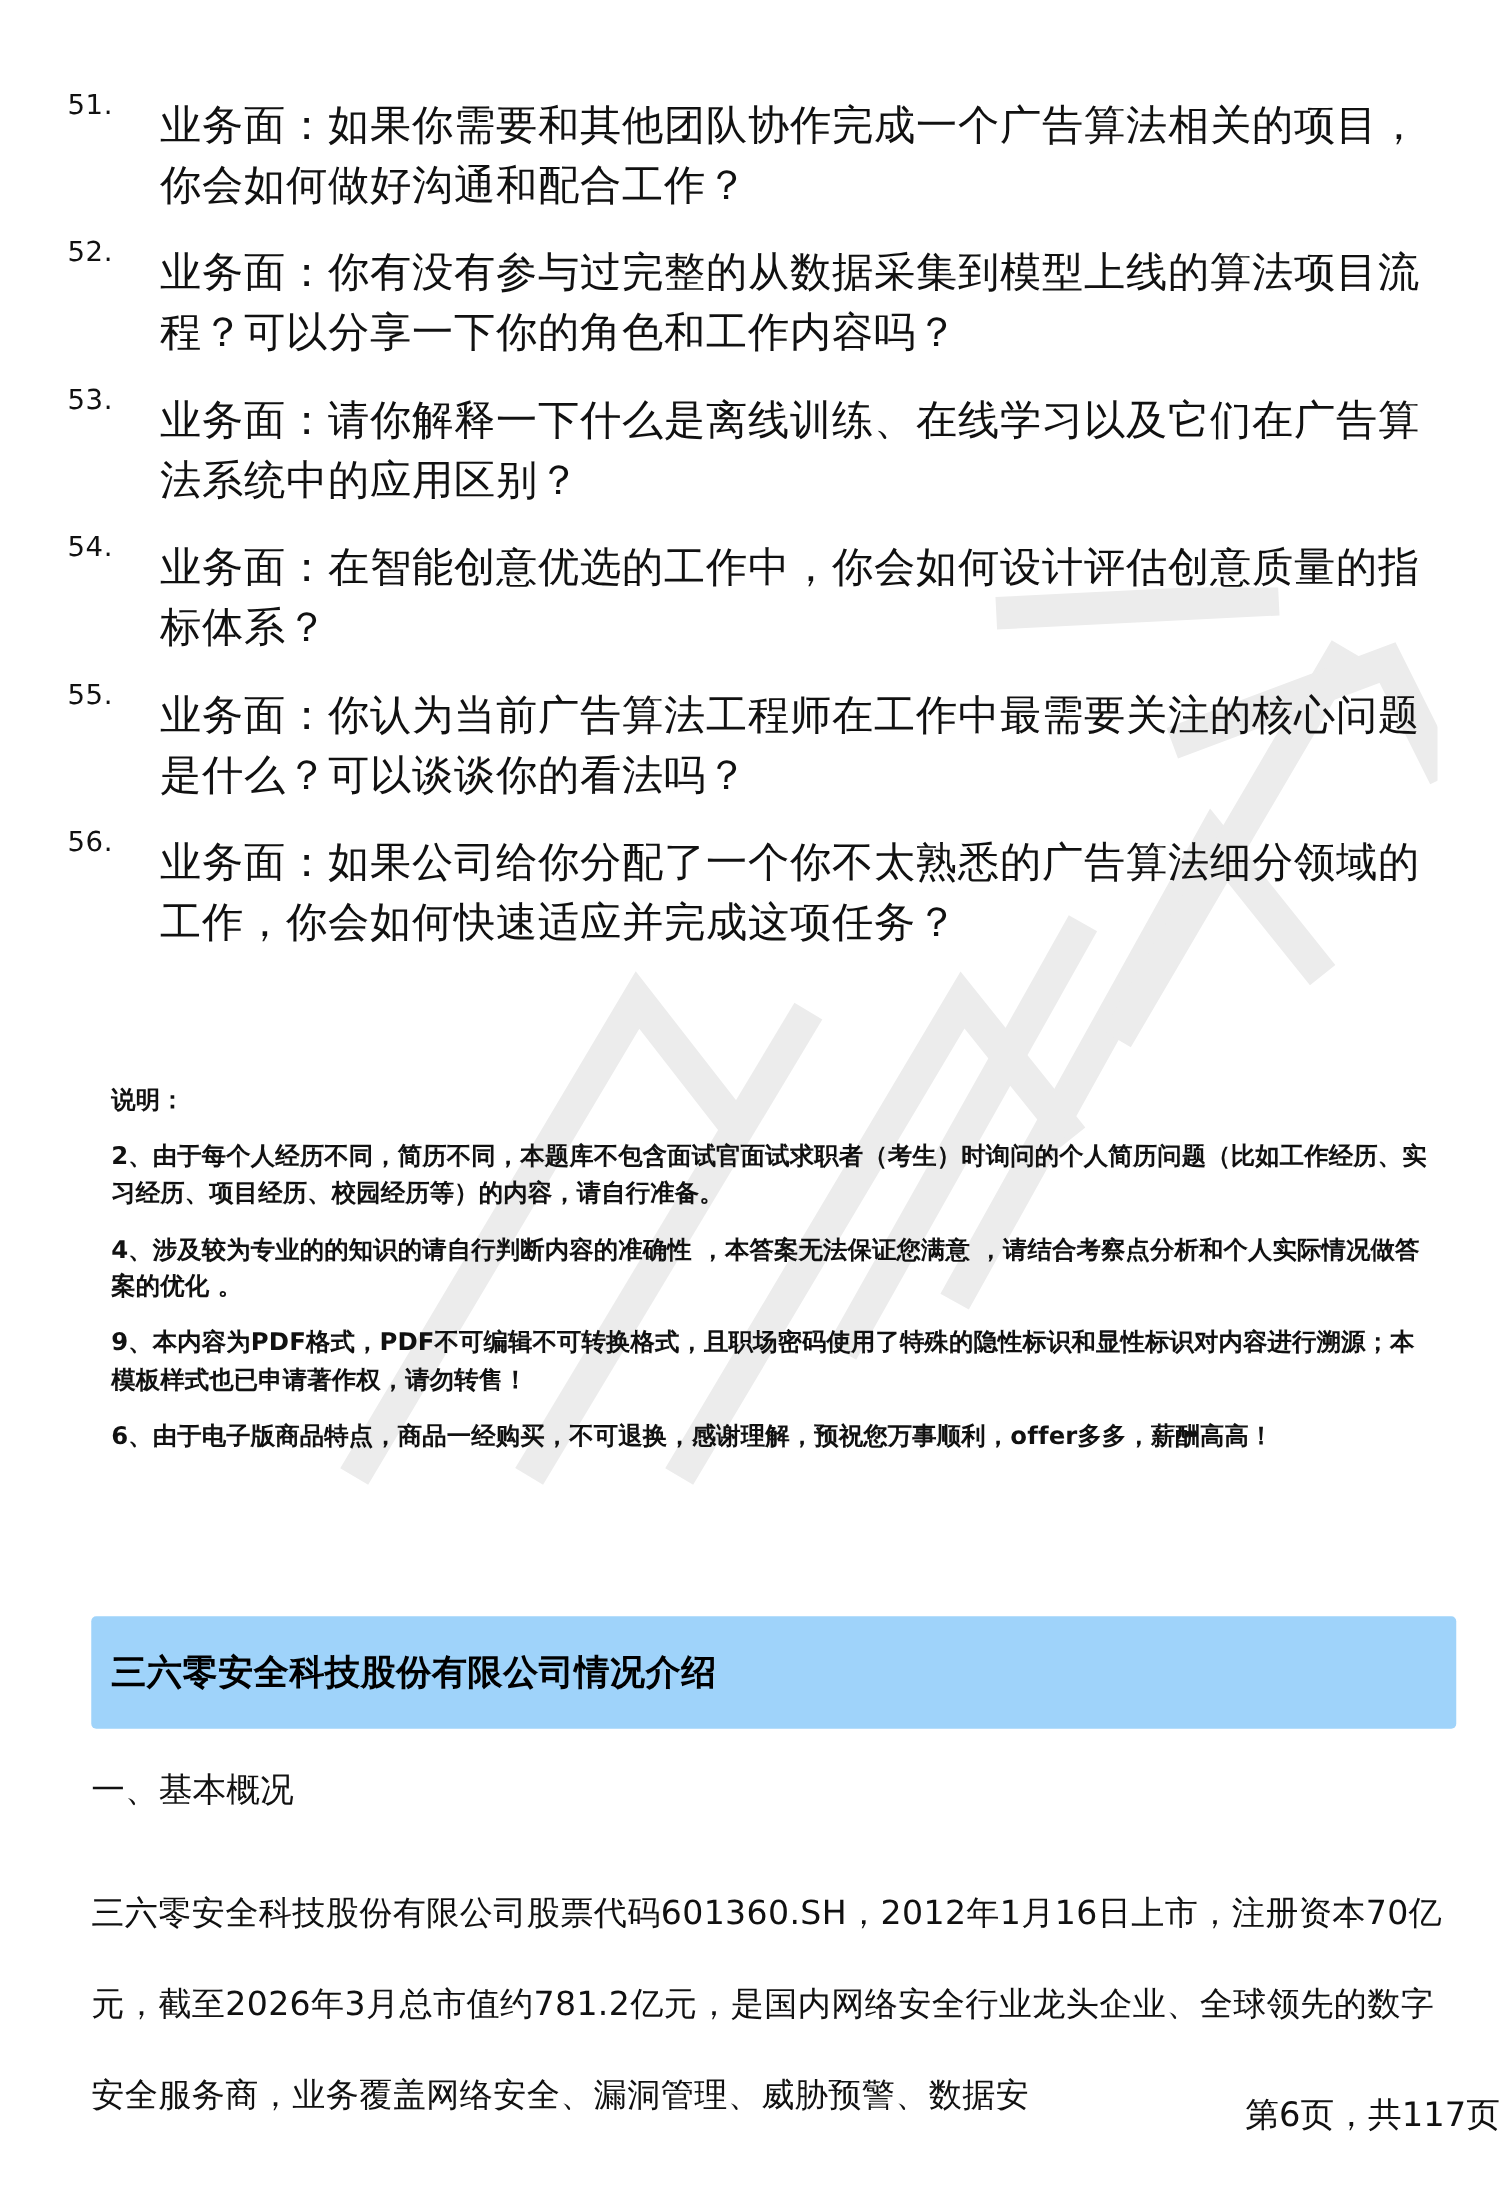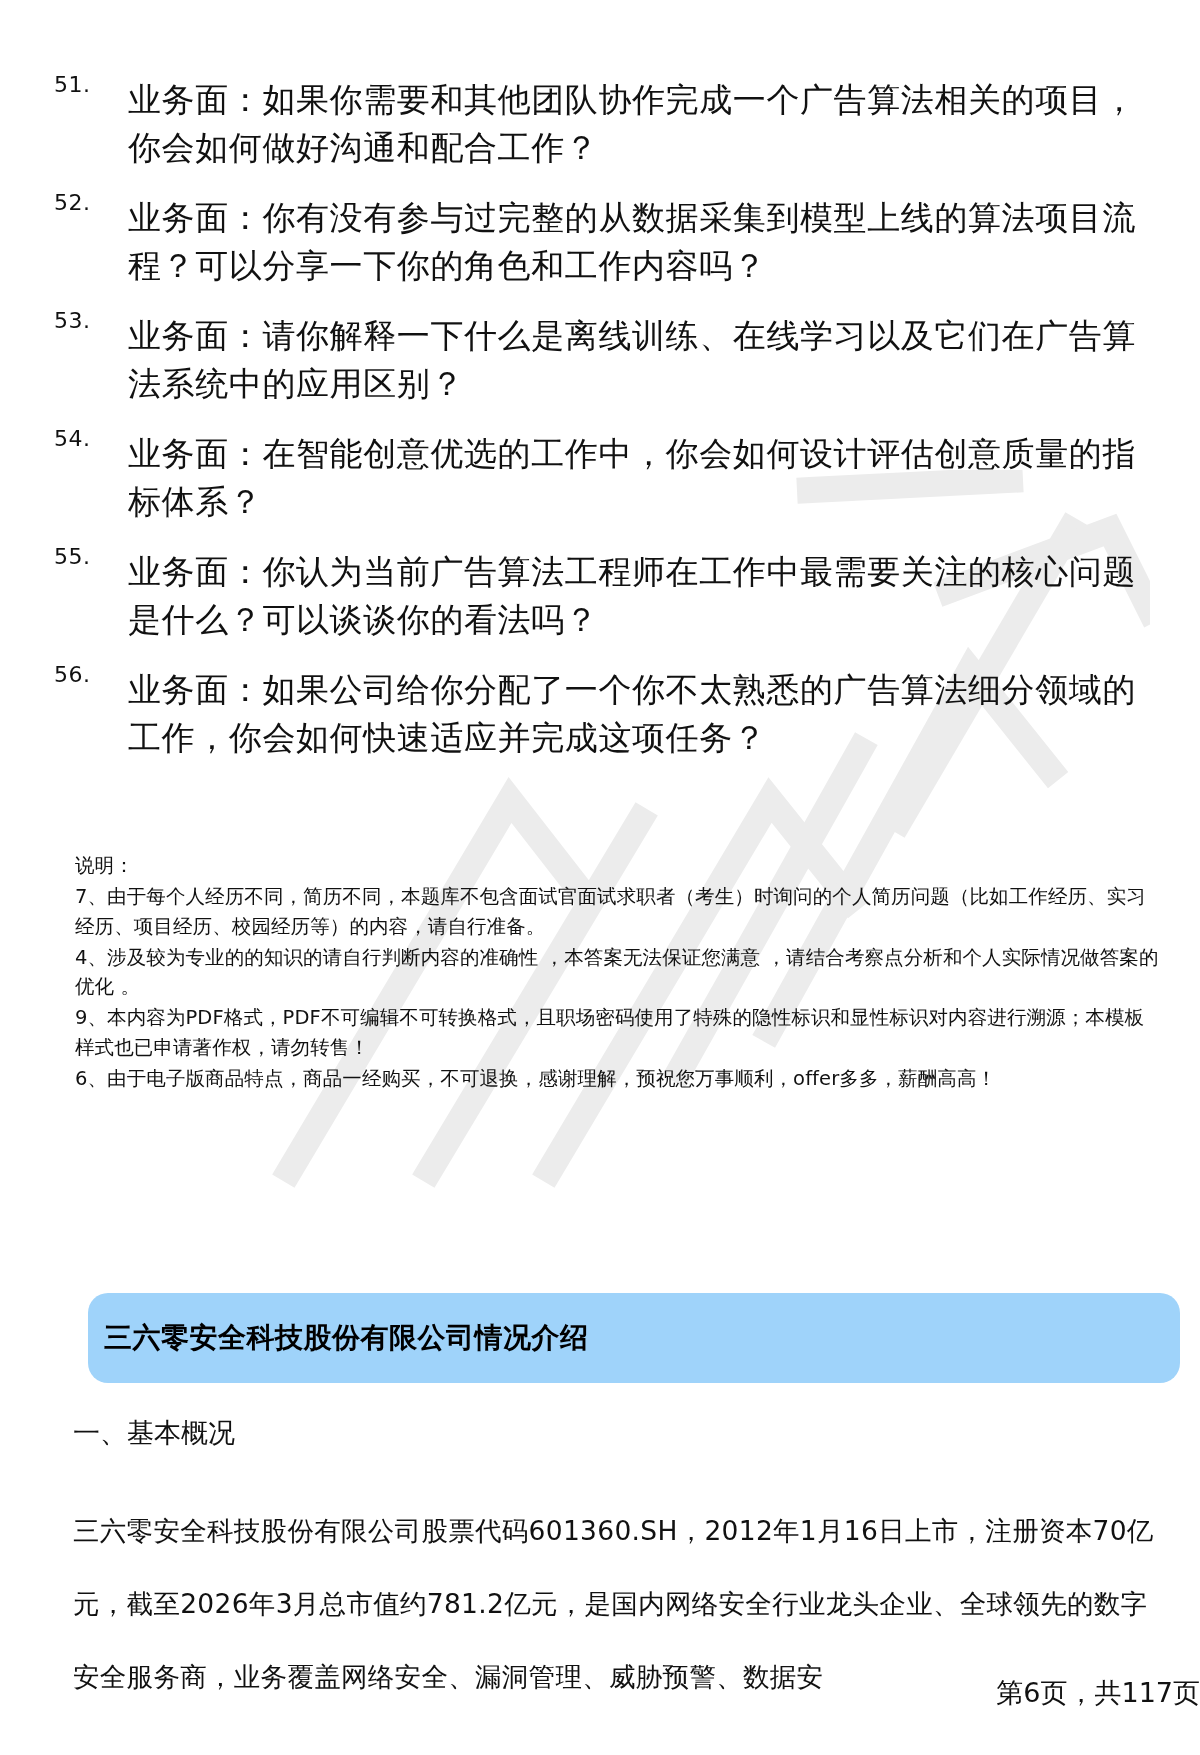--- a/index.html
+++ b/index.html
@@ -53,33 +53,33 @@
     .notes {
       position: absolute;
       left: 73px;
       top: 849px;
       width: 1090px;
       font-size: 19.5px;
       line-height: 29.3px;
       letter-spacing: 0.1px;
     }
     .notes p {
-      margin: 2px;
+      margin: 16px;
+      font-weight: bold;
     }
     .banner {
       position: absolute;
       left: 73px;
       top: 1293px;
       width: 1092px;
       height: 90px;
       background: #9fd3fa;
-      border-radius: 20px;
+      border-radius: 4px;
       box-sizing: border-box;
       padding-left: 16px;
-      margin-left: 15px;
     }
     .banner-title {
       font-size: 28px;
       line-height: 90px;
       font-weight: bold;
       color: #000000;
       letter-spacing: 0.5px;
     }
     .section-heading {
       position: absolute;
@@ -150,21 +150,21 @@
     <span class="q-text">业务面：你认为当前广告算法工程师在工作中最需要关注的核心问题是什么？可以谈谈你的看法吗？</span>
   </div>
 
   <div class="question" style="top:651px;">
     <span class="q-num">56.</span>
     <span class="q-text">业务面：如果公司给你分配了一个你不太熟悉的广告算法细分领域的工作，你会如何快速适应并完成这项任务？</span>
   </div>
 
   <div class="notes">
     <p>说明：</p>
-    <p>7、由于每个人经历不同，简历不同，本题库不包含面试官面试求职者（考生）时询问的个人简历问题（比如工作经历、实习经历、项目经历、校园经历等）的内容，请自行准备。</p>
+    <p>2、由于每个人经历不同，简历不同，本题库不包含面试官面试求职者（考生）时询问的个人简历问题（比如工作经历、实习经历、项目经历、校园经历等）的内容，请自行准备。</p>
     <p>4、涉及较为专业的的知识的请自行判断内容的准确性 ，本答案无法保证您满意 ，请结合考察点分析和个人实际情况做答案的优化 。</p>
     <p>9、本内容为PDF格式，PDF不可编辑不可转换格式，且职场密码使用了特殊的隐性标识和显性标识对内容进行溯源；本模板样式也已申请著作权，请勿转售！</p>
     <p>6、由于电子版商品特点，商品一经购买，不可退换，感谢理解，预祝您万事顺利，offer多多，薪酬高高！</p>
   </div>
 
   <div class="banner">
     <span class="banner-title">三六零安全科技股份有限公司情况介绍</span>
   </div>
 
   <div class="section-heading">一、基本概况</div>

